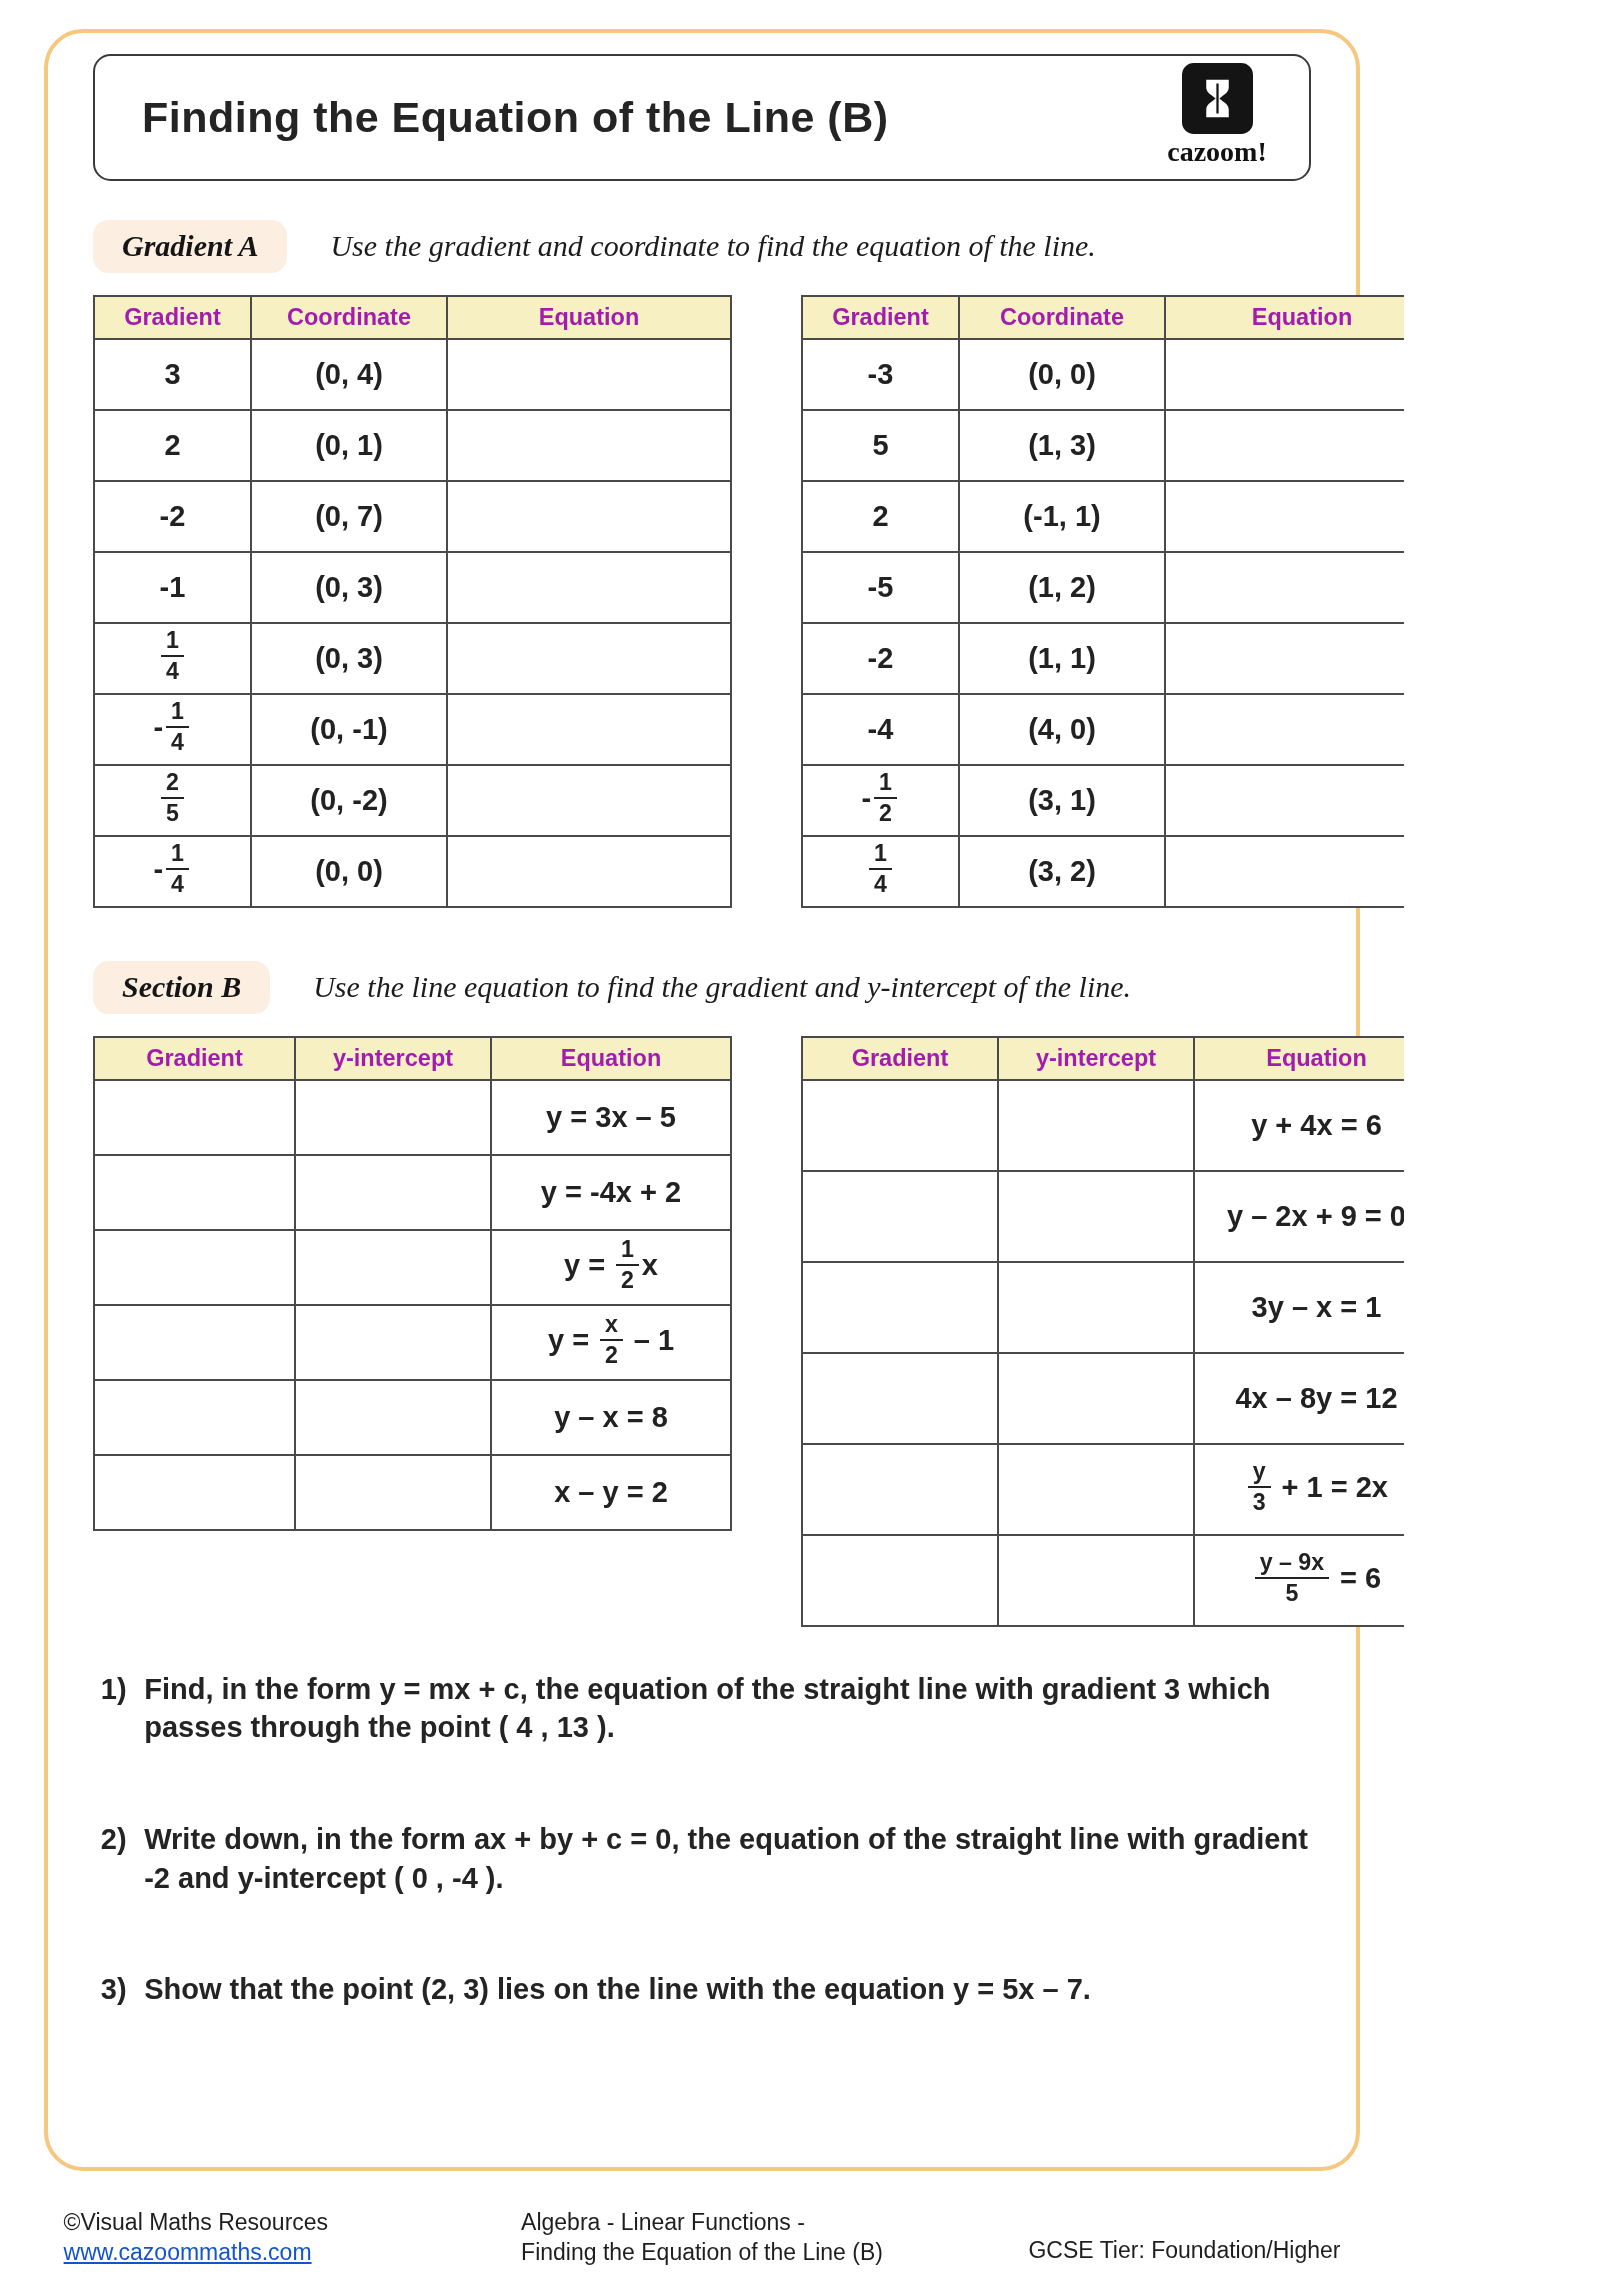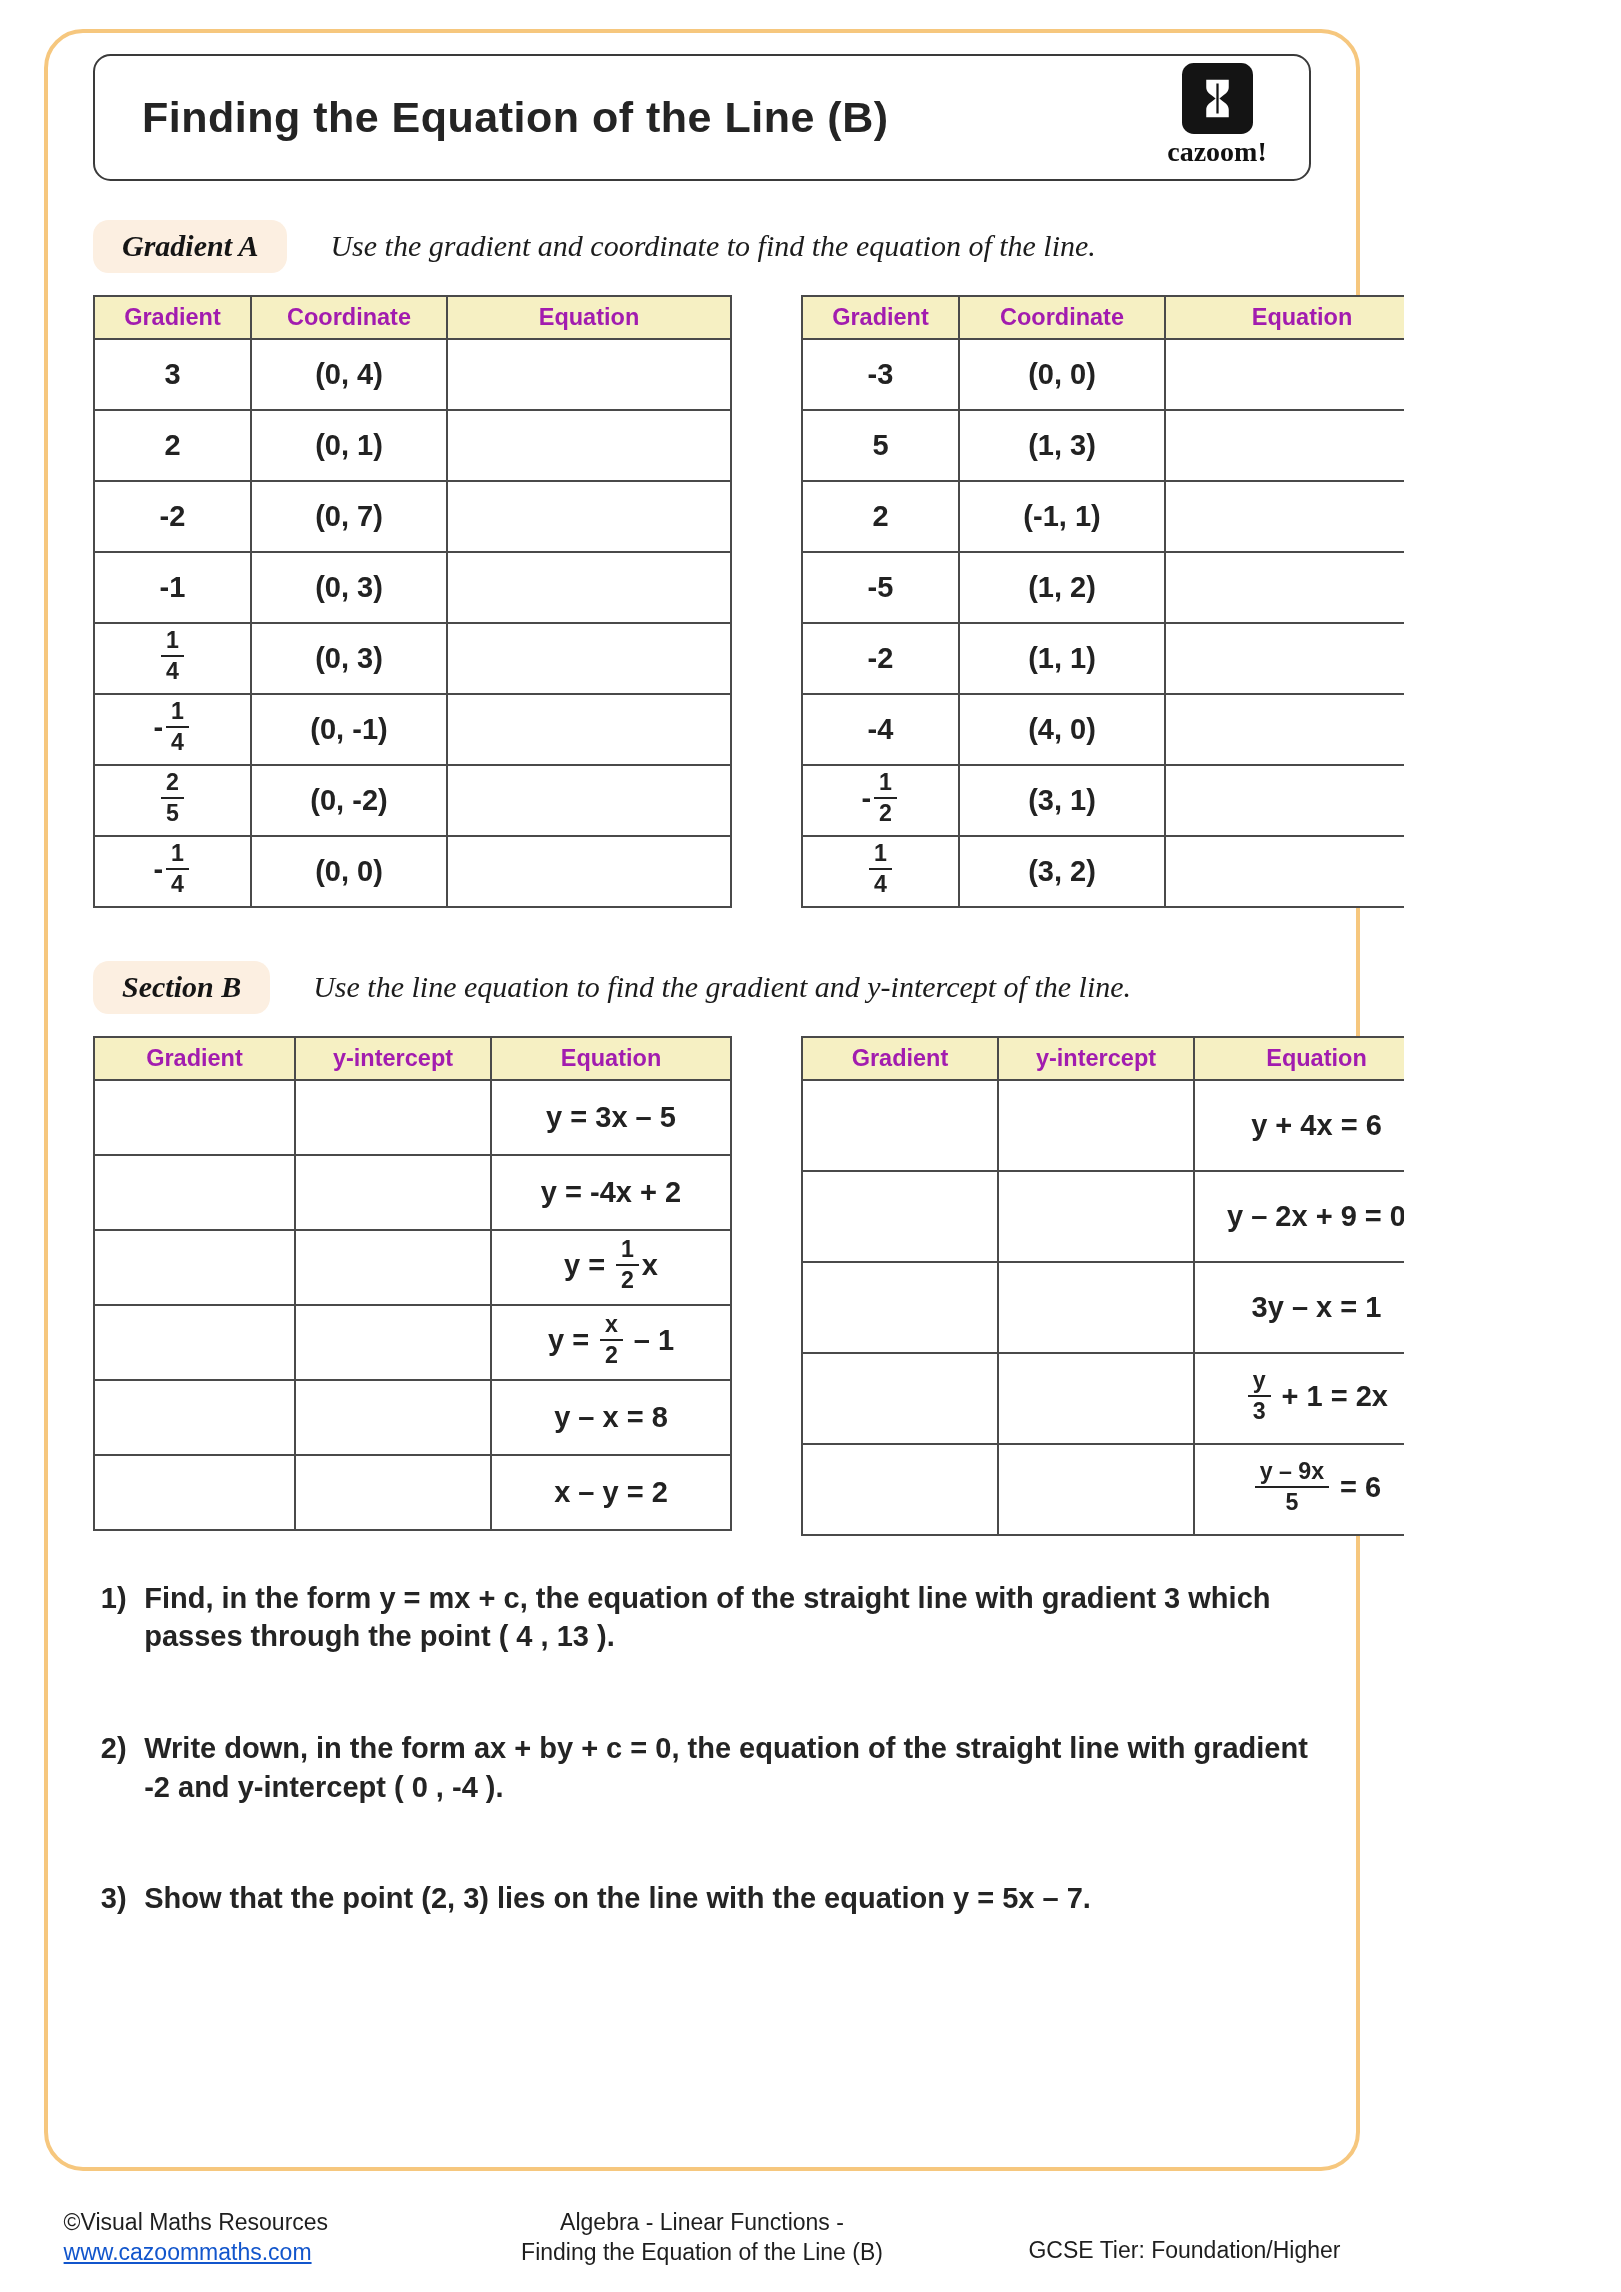--- a/index.html
+++ b/index.html
@@ -77,21 +77,21 @@
   .problem:last-child{margin-bottom:0;}
   .pnum{flex:0 0 auto;}
   .ptext{max-width:1225px;}
 
   
   .footer{
     position:absolute;left:44px;right:44px;bottom:25.5px;padding:0 19.6px;
     display:flex;align-items:flex-end;font-size:23px;color:#1e1e1e;line-height:1.3;
   }
   .footer-left{flex:1;}
-  .footer-center{text-align:center;}
+  .footer-center{text-align:left;}
   .footer-right{flex:1;text-align:right;padding-bottom:2px;}
   .site-link{color:var(--link);text-decoration:underline;display:inline-block;}
 </style>
 </head>
 <body>
 
 <div class="sheet">
   <div class="frame"></div>
 
   <div class="content">
@@ -328,20 +328,25 @@
             </tr>
           <tr>
               <td></td>
               <td></td>
               <td>y – 2x + 9 = 0</td>
             </tr>
           <tr>
               <td></td>
               <td></td>
               <td>3y – x = 1</td>
+            </tr>
+          <tr>
+              <td></td>
+              <td></td>
+              <td>4x – 8y = 12</td>
             </tr>
           <tr>
               <td></td>
               <td></td>
               <td><span class="frac">
                   <span class="fnum">y</span>
                   <span class="fden">3</span>
                 </span> + 1 = 2x</td>
             </tr>
           <tr>

